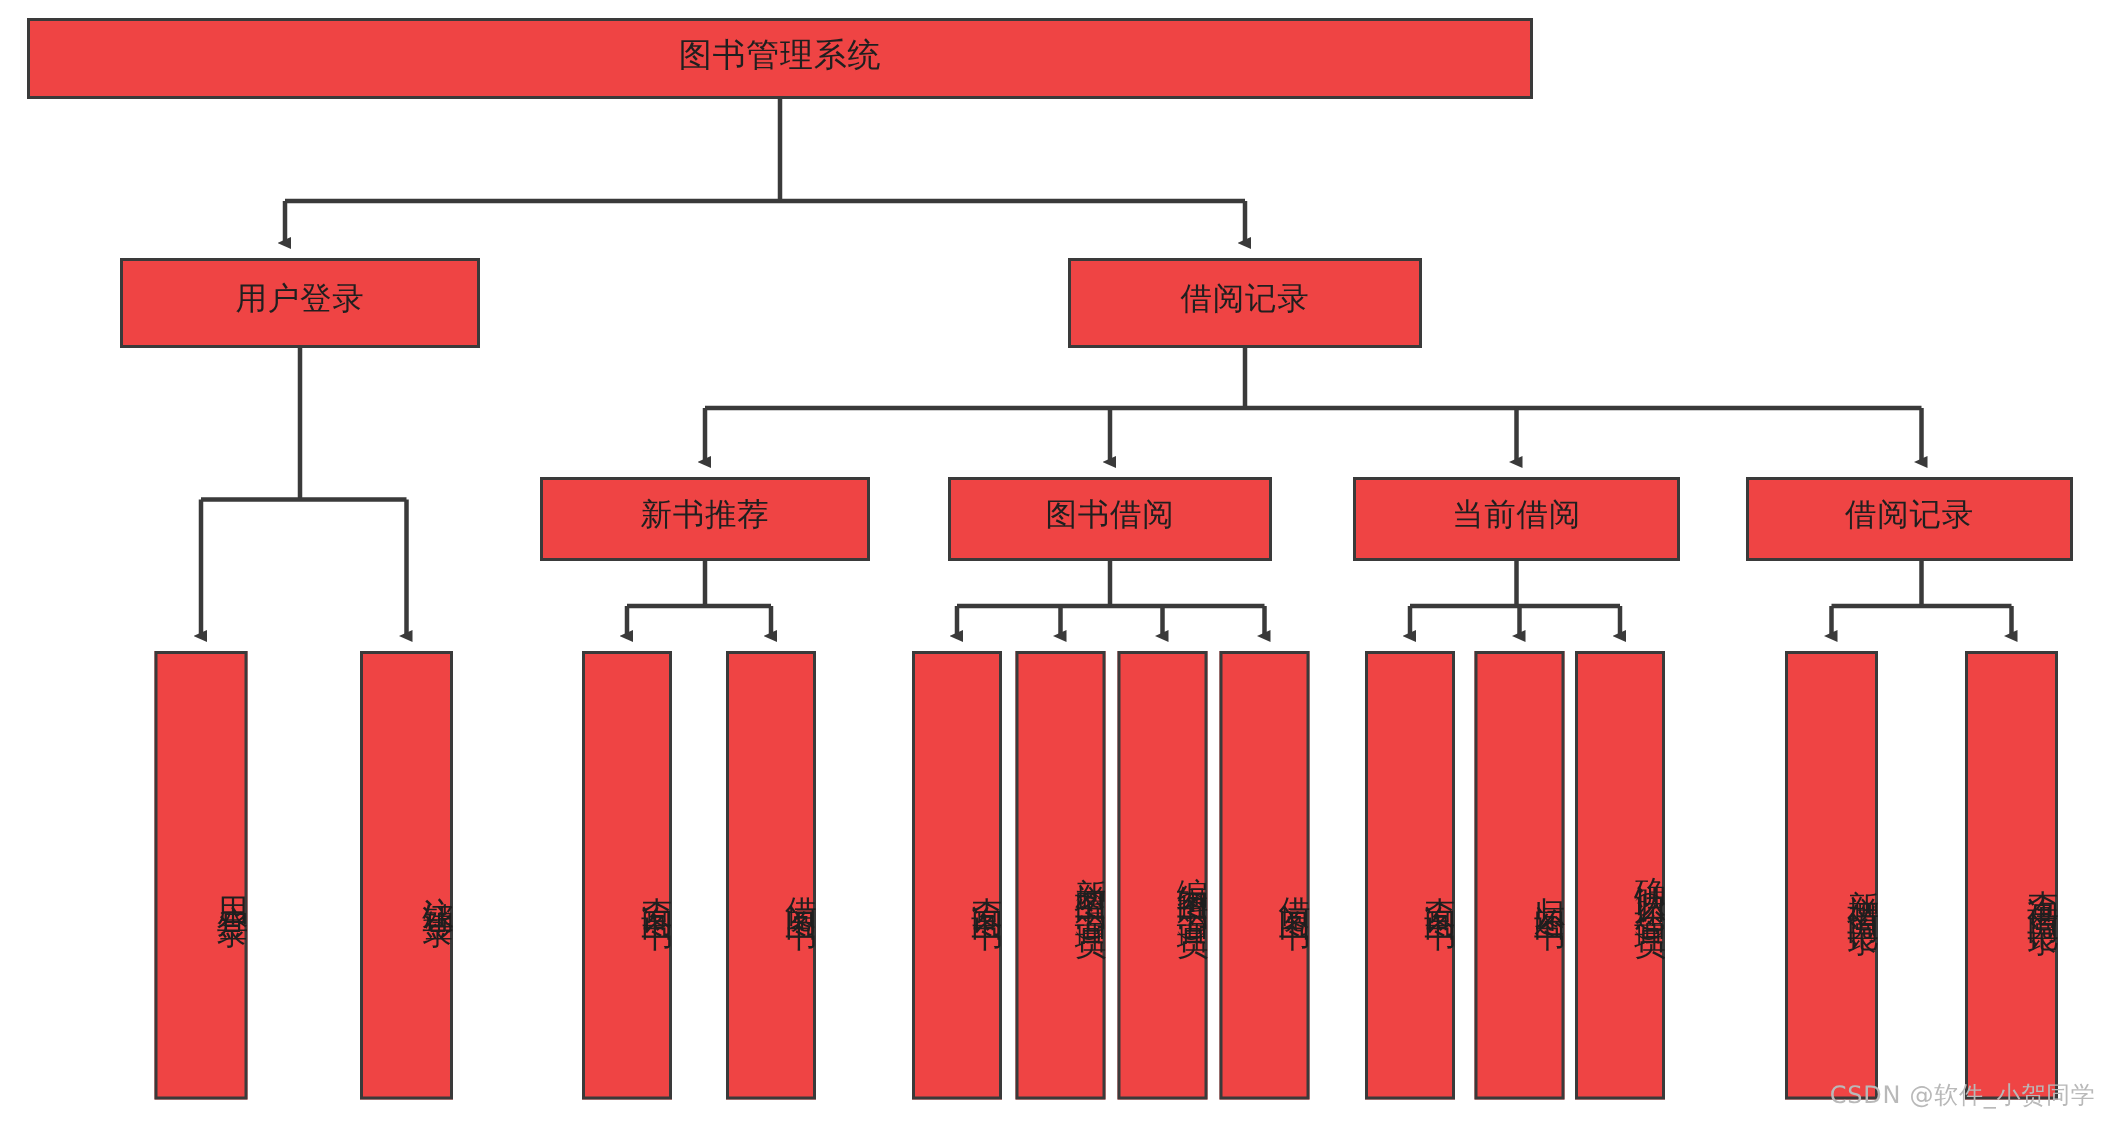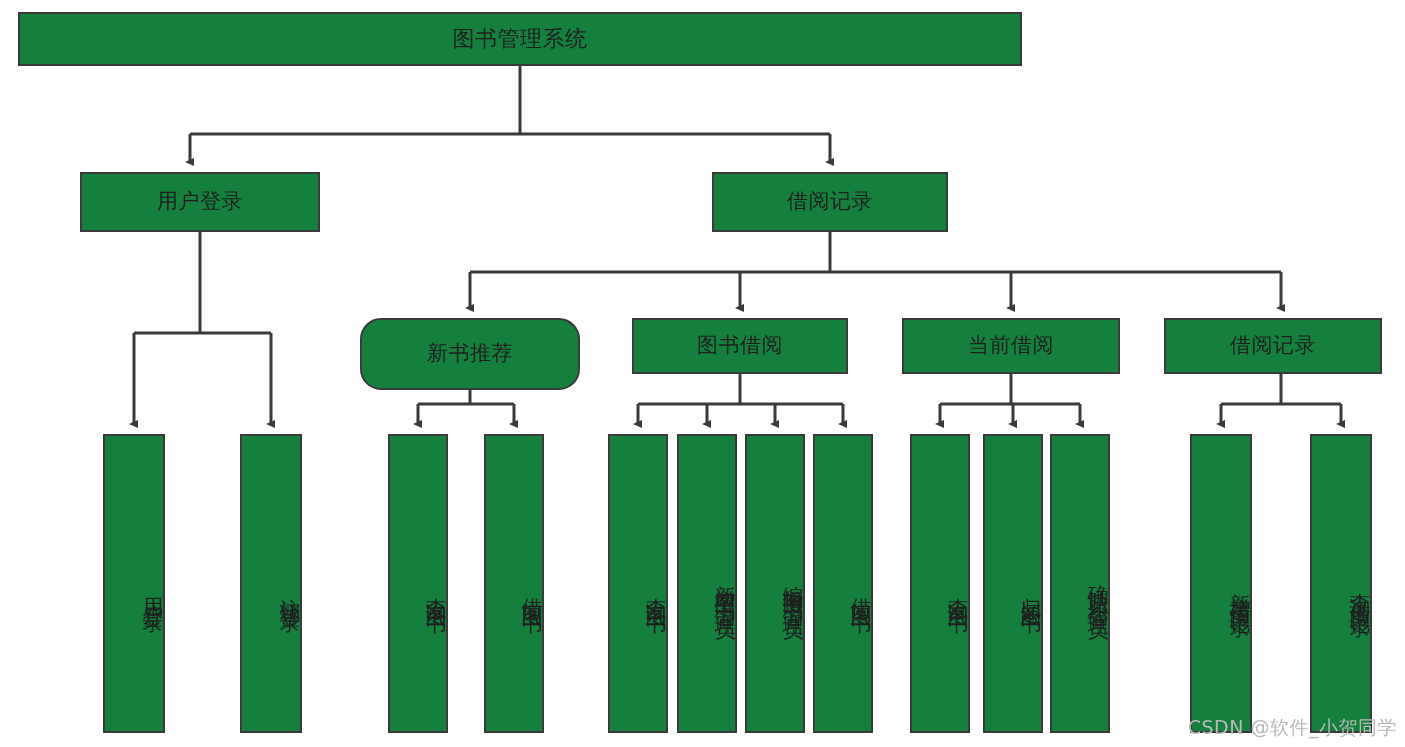--- a/index.html
+++ b/index.html
@@ -22,25 +22,26 @@
     left: 0;
     top: 0;
     width: 1405px;
     height: 747px;
     pointer-events: none;
   }
   .node {
     position: absolute;
     box-sizing: border-box;
     border: 2px solid #3a3a3a;
-    background: #15803d;
+    background: #ef4444;
     display: flex;
     align-items: center;
     justify-content: center;
     color: #1f1f1f;
+    font-family: Liberation Mono, monospace;
   }
   .node-h {
     font-size: 21px;
     letter-spacing: 0.5px;
     line-height: 1.1;
     white-space: nowrap;
   }
   .node-root {
     font-size: 22px;
   }
@@ -56,21 +57,21 @@
   }
   .node-v .vtext {
     writing-mode: vertical-rl;
     text-orientation: upright;
     display: block;
   }
   .watermark {
     position: absolute;
     right: 8px;
     bottom: 6px;
-    font-size: 19px;
+    font-size: 16px;
     color: #b9b9b9;
     white-space: nowrap;
     letter-spacing: 0.5px;
   }
 </style>
 </head>
 <body>
 
 <div id="canvas">
 
@@ -128,21 +129,21 @@
     <span>图书管理系统</span>
   </div>
 
   <div class="node node-h" style="left:80px; top:172px; width:240px; height:60px;">
     <span>用户登录</span>
   </div>
   <div class="node node-h" style="left:712px; top:172px; width:236px; height:60px;">
     <span>借阅记录</span>
   </div>
 
-  <div class="node node-h" style="left:360px; top:318px; width:220px; height:72px;border-radius:21px;">
+  <div class="node node-h" style="left:360px; top:318px; width:220px; height:56px;">
     <span>新书推荐</span>
   </div>
   <div class="node node-h" style="left:902px; top:318px; width:218px; height:56px;">
     <span>当前借阅</span>
   </div>
   <div class="node node-h" style="left:632px; top:318px; width:216px; height:56px;">
     <span>图书借阅</span>
   </div>
   <div class="node node-h" style="left:1164px; top:318px; width:218px; height:56px;">
     <span>借阅记录</span>

